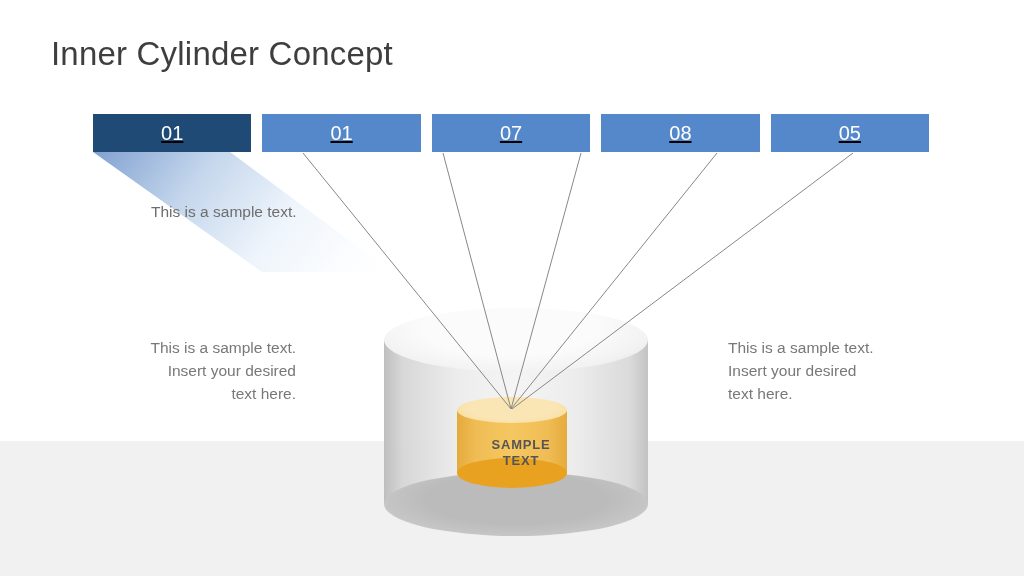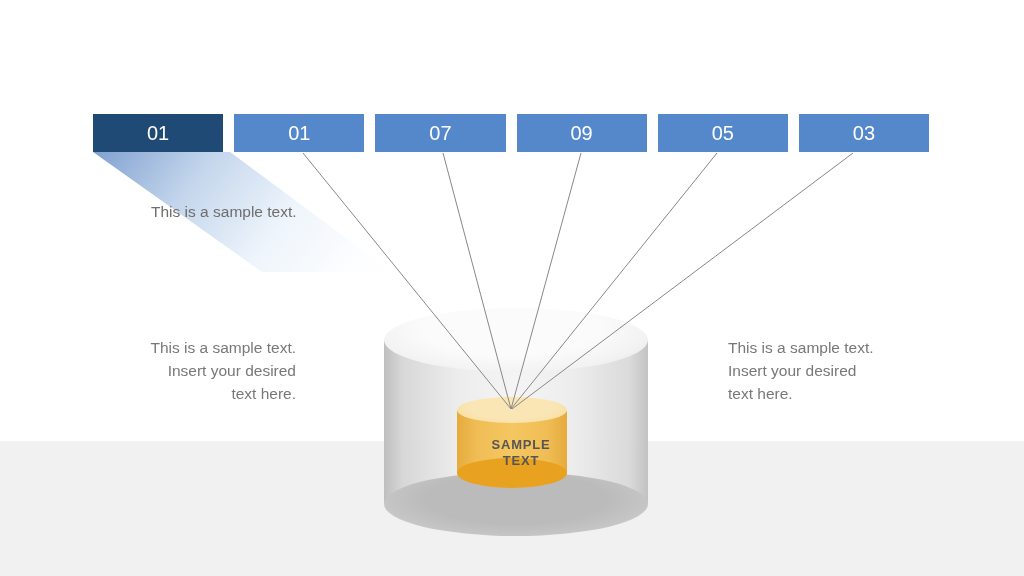--- a/index.html
+++ b/index.html
@@ -7,21 +7,21 @@
        font-family:"Liberation Sans", sans-serif;}
   #slide{position:relative;width:1024px;height:576px;background:#ffffff;overflow:hidden;}
 
   .floor{position:absolute;left:0;top:441px;width:1024px;height:135px;
          background:var(--floor,#f1f1f1);}
 
   .title{position:absolute;left:51px;top:36px;font-size:33px;line-height:1.1;
          color:var(--title-text,#3e3e3e);letter-spacing:.2px;white-space:nowrap;}
 
   .step-row{position:absolute;left:93px;top:114px;width:836px;height:38px;
-            display:flex;gap:11px;}
+            display:flex;gap:11px;text-decoration:underline;}
   .step{flex:1;display:flex;align-items:center;justify-content:center;
         background:var(--step-default,#5488CA);
         color:var(--step-text,#ffffff);font-size:20px;}
   .step.emphasis{background:var(--step-emphasis,#1F4A76);}
 
   .beam{position:absolute;left:93px;top:152px;width:302px;height:120px;
         clip-path:polygon(0% 0%, 45.4% 0%, 99% 100%, 56% 100%);
         background:linear-gradient(126deg,
           rgba(118,153,204,0.92) 0%,
           rgba(158,188,224,0.60) 32%,
@@ -69,30 +69,30 @@
   .connectors{position:absolute;left:0;top:0;width:1024px;height:576px;pointer-events:none;}
   .connectors line{stroke:var(--connector,#888888);stroke-width:1;}
 </style>
 </head>
 <body>
 
 <div id="slide">
 
   <div class="floor"></div>
 
+  <div class="title">Inner Cylinder Concept</div>
 
   <div class="beam"></div>
 
   <div class="step-row">
     <div class="step emphasis">01</div>
     <div class="step">01</div>
     <div class="step">07</div>
-    <div class="step">09</div>
+    <div class="step">08</div>
     <div class="step">05</div>
-    <div class="step">03</div>
   </div>
 
   <div class="beam-caption">This is a sample text.</div>
 
   <div class="note note-left">
     <span>This is a sample text.</span>
     <span>Insert your desired</span>
     <span>text here.</span>
   </div>
 

